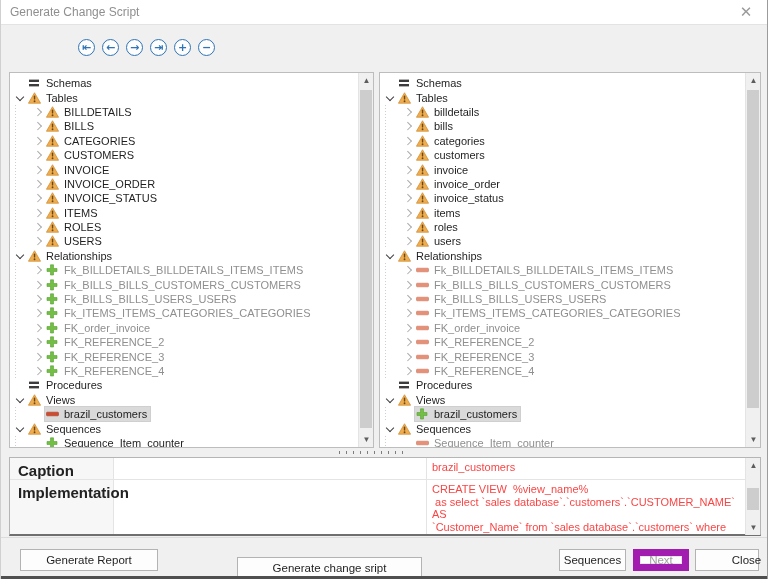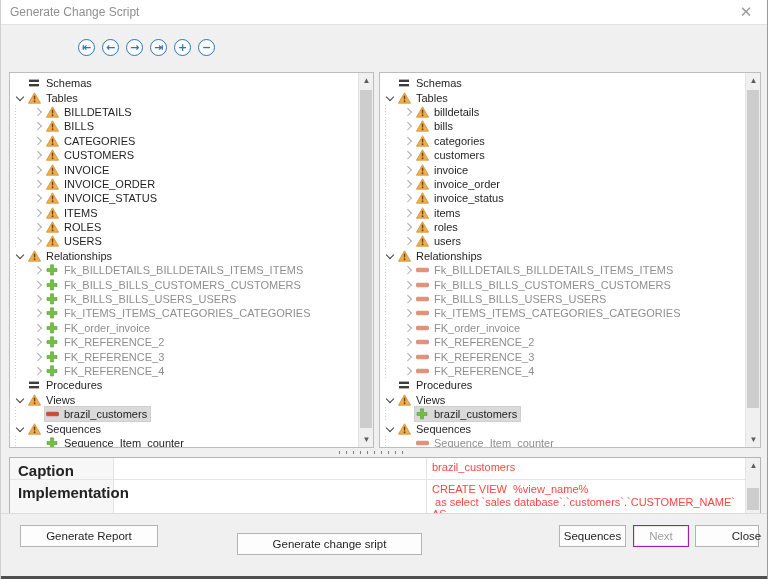--- a/index.html
+++ b/index.html
@@ -59,26 +59,26 @@
   .prow { display:flex; border-bottom:1px solid #e4e4e4; }
   .prow:last-child { border-bottom:none; }
   .plabel { width:104px; flex:0 0 104px; background:#f7f7f7; border-right:1px solid #e4e4e4;
             font-size:15px; font-weight:bold; color:#222; padding:4px 18px 0 8px; }
   .pval { font-size:11px; padding:3px 4px 0 5px; overflow:hidden; }
   .pval.mid { width:313px; flex:0 0 313px; border-right:1px solid #e4e4e4; }
   .pval.rightcol { flex:1; color:#fb4545; white-space:pre-wrap; line-height:12.6px; margin-right:15px; }
   .prow.r0 { height:22px; } .prow.r1 { height:54px; }
 
   
-  .footer { position:absolute; left:0; right:0; top:513px; height:39px; background:#f1f0f0;
+  .footer { position:absolute; left:0; right:0; top:537px; height:39px; background:#f1f0f0;
             border-top:1px solid #dcdcdc; }
   .btn { position:absolute; top:11px; height:22px; background:#fdfdfd; border:1px solid #b3b3b3;
          font-size:11.5px; color:#1f1f1f; font-family:"Liberation Sans",sans-serif; cursor:pointer;
          display:flex; align-items:center; justify-content:center; }
-  .btn.disabled { color:#a0a0a0; border:1px solid #a21caf; box-shadow:inset 0 0 0 1px #e6e6e6; cursor:default; }
+  .btn.disabled { color:#a0a0a0; border:7px solid #a21caf; box-shadow:inset 0 0 0 1px #e6e6e6; cursor:default; }
   .bottom-edge { position:absolute; left:0; right:0; bottom:0; height:3px; background:#4f4f4f; }
 </style>
 </head>
 <body>
 
 <div class="dialog">
 
   <div class="titlebar">
     <span class="title-text">Generate Change Script</span>
     <span class="close-x">✕</span>

